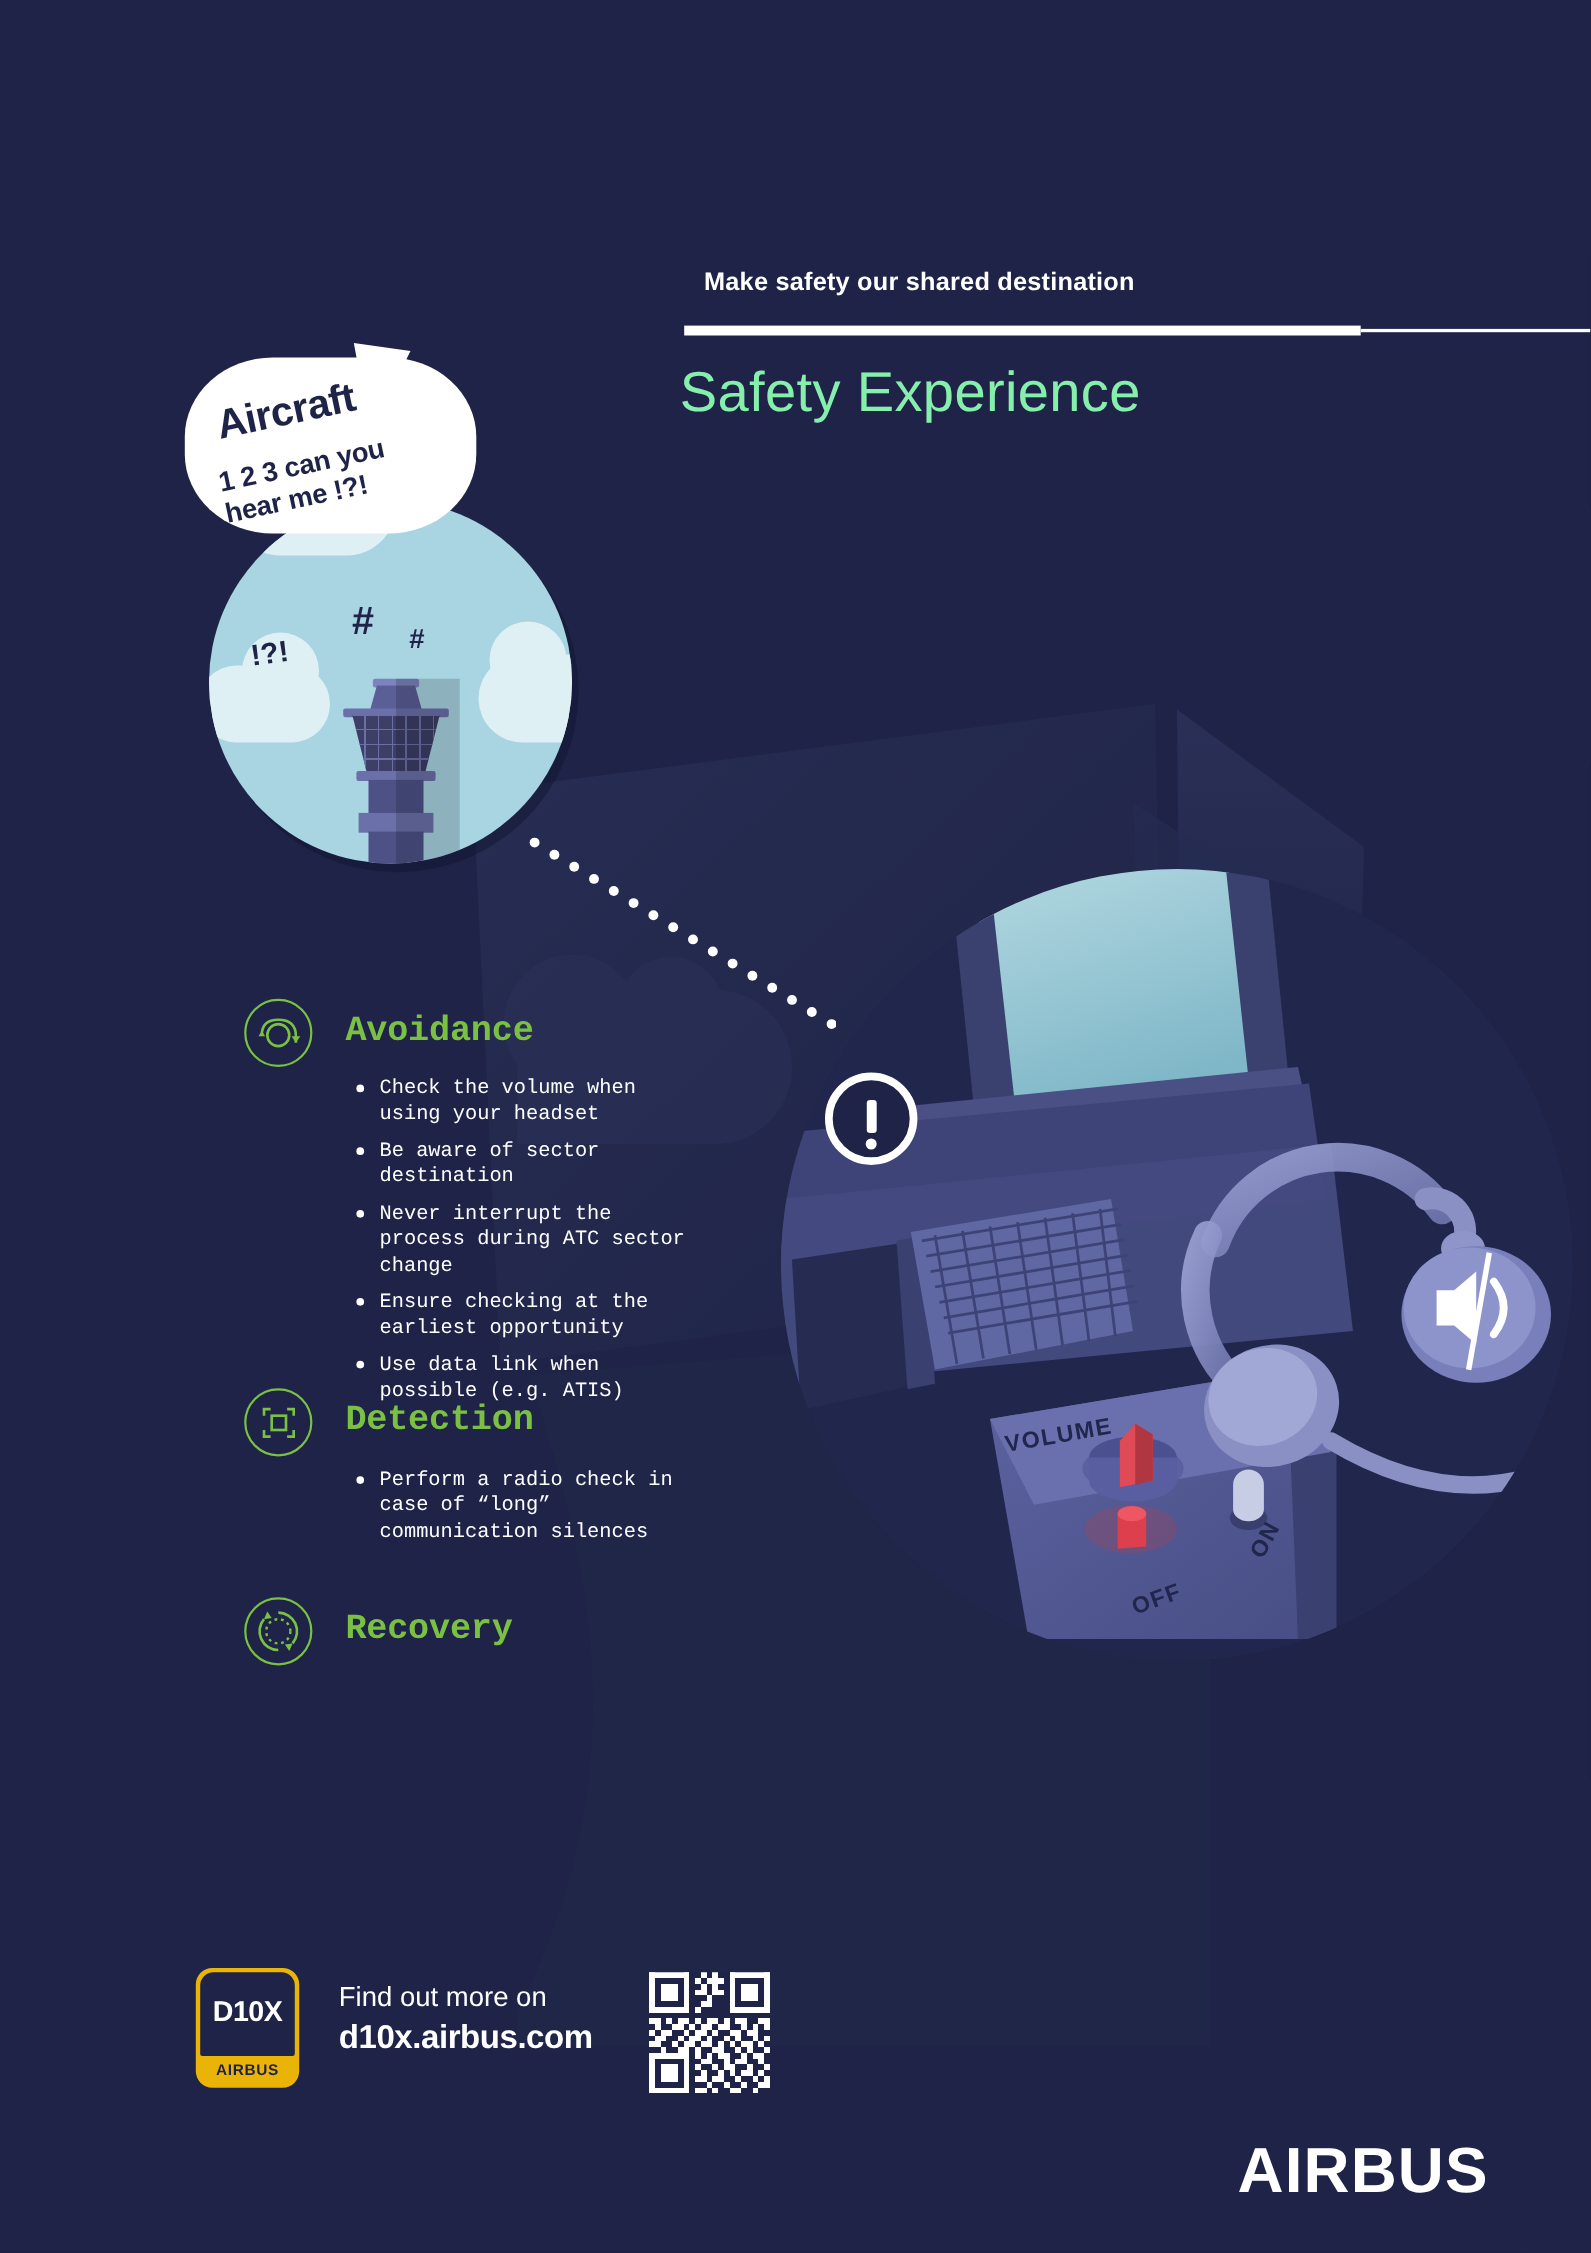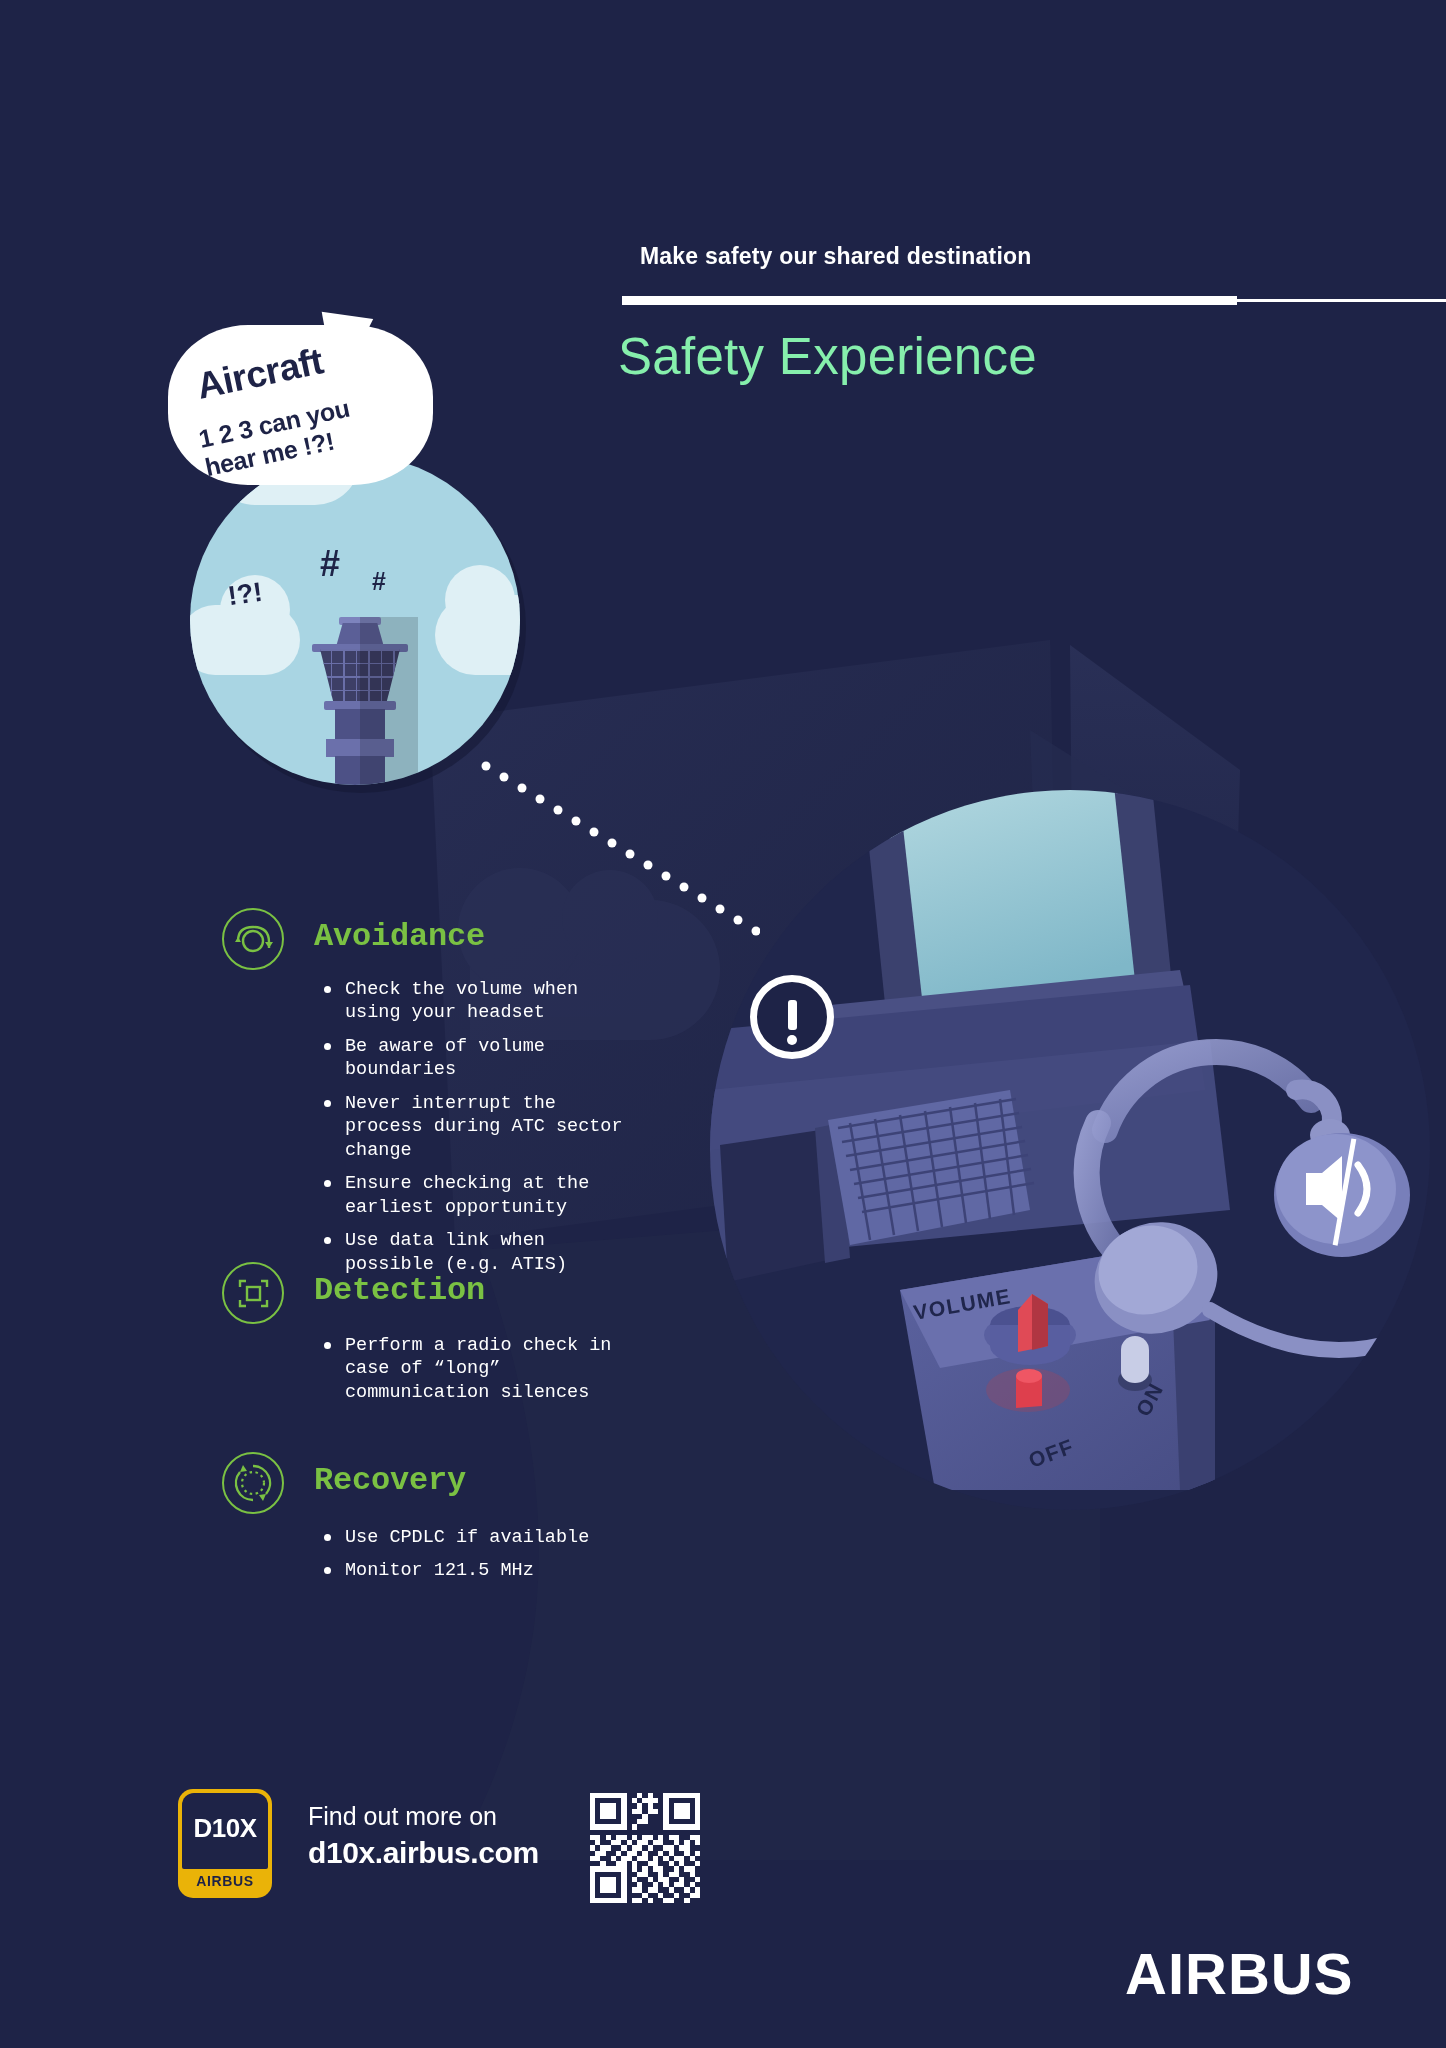--- a/index.html
+++ b/index.html
@@ -279,21 +279,21 @@
           <circle cx="29" cy="31" r="10" fill="none" stroke="#7ac143" stroke-width="2.4"></circle>
           <path d="M14 31 q 0 -14 15 -14 q 16 0 16 15 l0 6" fill="none" stroke="#7ac143" stroke-width="2.4"></path>
           <path d="M45 38 l-4 -6 l8 0 z" fill="#7ac143"></path>
           <path d="M14 31 l-3 -5 l6 0 z" fill="#7ac143" transform="rotate(180 14 29)"></path>
         </svg>
       </div>
       <div class="sec-title">Avoidance</div>
     </div>
     <ul class="blist" style="top:70px;">
       <li>Check the volume when using your headset</li>
-      <li>Be aware of volume boundaries</li>
+      <li>Be aware of sector destination</li>
       <li>Never interrupt the process during ATC sector change</li>
       <li>Ensure checking at the earliest opportunity</li>
       <li>Use data link when possible (e.g. ATIS)</li>
     </ul>
   </div>
 
   <div class="sec" style="top:1262px;">
     <div class="sec-head">
       <div class="ico">
         <svg width="58" height="58" viewBox="0 0 58 58">
@@ -317,24 +317,20 @@
         <svg width="58" height="58" viewBox="0 0 58 58">
           <circle cx="29" cy="29" r="11" fill="none" stroke="#7ac143" stroke-width="2.2" stroke-dasharray="2.5 3.5"></circle>
           <path d="M29 12 a17 17 0 0 1 13 28" fill="none" stroke="#7ac143" stroke-width="2.4"></path>
           <path d="M29 46 a17 17 0 0 1 -13 -28" fill="none" stroke="#7ac143" stroke-width="2.4"></path>
           <path d="M42 40 l-7 1 l4 6 z" fill="#7ac143"></path>
           <path d="M16 18 l7 -1 l-4 -6 z" fill="#7ac143"></path>
         </svg>
       </div>
       <div class="sec-title">Recovery</div>
     </div>
-    <ul class="blist" style="top:74px;">
-      <li>Use CPDLC if available</li>
-      <li>Monitor 121.5 MHz</li>
-    </ul>
   </div>
 
   <div class="d10x">
     <div class="d10x-in">
       <div class="d10x-t">D10X</div>
     </div>
     <div class="d10x-b">AIRBUS</div>
   </div>
 
   <div class="fmore">Find out more on</div>

